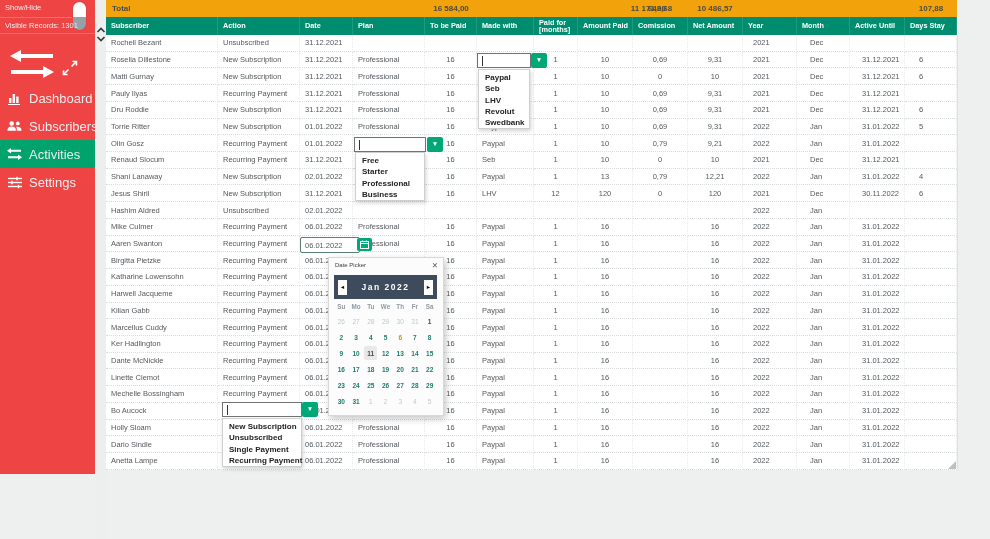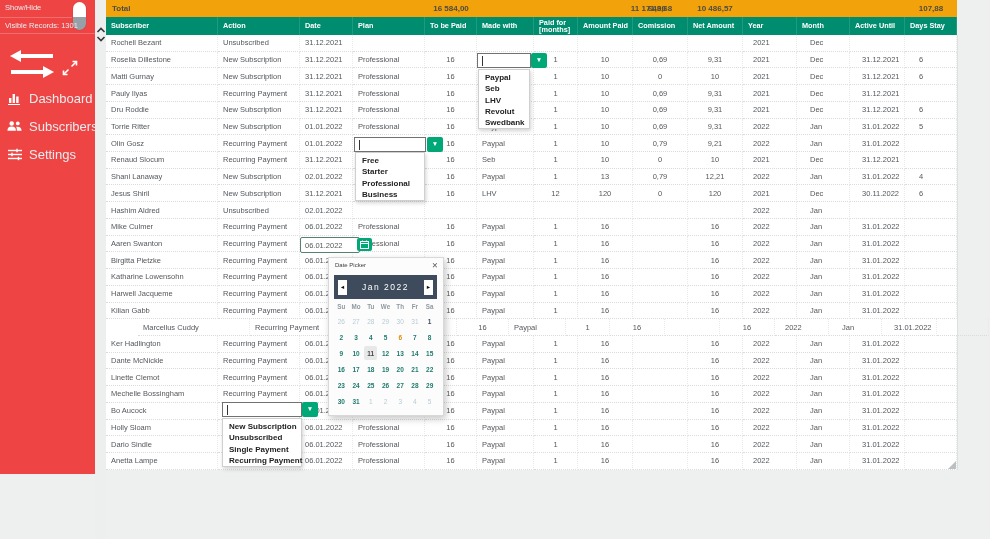--- a/index.html
+++ b/index.html
@@ -60,21 +60,21 @@
 
   
   .dp{position:absolute;left:328px;top:257px;width:114px;height:157px;background:#fcfcfc;border:1px solid #d8d8d8;
       box-shadow:2px 3px 7px rgba(0,0,0,.22);z-index:20;}
   .dp-title{position:absolute;left:6px;top:4px;font-size:6px;color:#3c3c3c;}
   .dp-close{position:absolute;right:5px;top:3px;font-size:7.5px;color:#555;cursor:pointer;}
   .dp-head{position:absolute;left:5px;top:17px;width:103px;height:24px;background:#3d4b5c;display:flex;
            align-items:center;justify-content:space-between;padding:0 4px;box-sizing:border-box;}
   .dp-nav{width:9px;height:15px;background:#fff;color:#111;font-size:5.5px;display:flex;align-items:center;
           justify-content:center;cursor:pointer;}
-  .dp-month{color:#fff;font-weight:normal;font-size:8.5px;letter-spacing:1.5px;}
+  .dp-month{color:#fff;font-weight:bold;font-size:8.5px;letter-spacing:1.5px;}
   .dp-week{position:absolute;left:5px;top:43px;width:103px;height:11px;display:grid;grid-template-columns:repeat(7,1fr);
            align-items:center;}
   .dp-wd{font-size:6.3px;font-weight:bold;color:#90999f;text-align:center;}
   .dp-days{position:absolute;left:5px;top:55px;width:103px;display:grid;grid-template-columns:repeat(7,1fr);
            grid-auto-rows:16px;}
   .dp-day{font-size:6.5px;font-weight:bold;color:#1f7a6e;display:flex;align-items:center;justify-content:center;cursor:pointer;}
   .dp-day.muted{color:#b9cbd4;font-weight:normal;}
   .dp-day.dark{color:#3d4b5c;}
   .dp-day.holiday{color:#d78f0a;}
   .dp-day.selected{background:#e8e8e8;border-radius:2px;color:#4a4a4a;margin:1px;}
@@ -123,20 +123,29 @@
           <div class="sb-ic">
             <svg width="16" height="12" viewBox="0 0 16 12" fill="#fff">
               <circle cx="5" cy="3.2" r="2.4"></circle>
               <path d="M0.5 11 Q0.5 6.6 5 6.6 Q9.5 6.6 9.5 11 Z"></path>
               <circle cx="11.5" cy="3.2" r="2"></circle>
               <path d="M9.8 6.9 Q15.5 6.3 15.5 11 L10.5 11 Q10.6 8 9.8 6.9 Z"></path>
             </svg>
           </div>
           <div class="">Subscribers</div>
         </div>
+        <div class="sb-item active">
+          <div class="sb-ic">
+            <svg width="15" height="12" viewBox="0 0 15 12" fill="#fff">
+              <path d="M4 0 L0 2.8 L4 5.6 L4 3.8 L14 3.8 L14 1.8 L4 1.8 Z"></path>
+              <path d="M11 6.4 L15 9.2 L11 12 L11 10.2 L1 10.2 L1 8.2 L11 8.2 Z"></path>
+            </svg>
+          </div>
+          <div class="">Activities</div>
+        </div>
         <div class="sb-item">
           <div class="sb-ic">
             <svg width="14" height="13" viewBox="0 0 14 13" fill="none" stroke="#fff" stroke-width="1.4">
               <line x1="0" y1="2.5" x2="14" y2="2.5"></line>
               <line x1="9" y1="0.8" x2="9" y2="4.2"></line>
               <line x1="0" y1="6.5" x2="14" y2="6.5"></line>
               <line x1="4" y1="4.8" x2="4" y2="8.2"></line>
               <line x1="0" y1="10.5" x2="14" y2="10.5"></line>
               <line x1="10.5" y1="8.8" x2="10.5" y2="12.2"></line>
             </svg>
@@ -446,21 +455,21 @@
         <div class="td">Paypal</div>
         <div class="td c">1</div>
         <div class="td c">16</div>
         <div class="td c"></div>
         <div class="td c">16</div>
         <div class="td pad10">2022</div>
         <div class="td pad13">Jan</div>
         <div class="td pad12">31.01.2022</div>
         <div class="td pad14"></div>
       </div>
-      <div class="tr" style="grid-template-columns: 112px 82px 53px 72px 52px 57px 44px 55px 55px 55px 54px 53px 55px 52px; padding-left: 32px;">
+      <div class="tr" style="grid-template-columns: 112px 82px 53px 72px 52px 57px 44px 55px 55px 55px 54px 53px 55px 52px;">
         <div class="td">Marcellus Cuddy</div>
         <div class="td">Recurring Payment</div>
         <div class="td">06.01.2022</div>
         <div class="td">Professional</div>
         <div class="td c">16</div>
         <div class="td">Paypal</div>
         <div class="td c">1</div>
         <div class="td c">16</div>
         <div class="td c"></div>
         <div class="td c">16</div>

